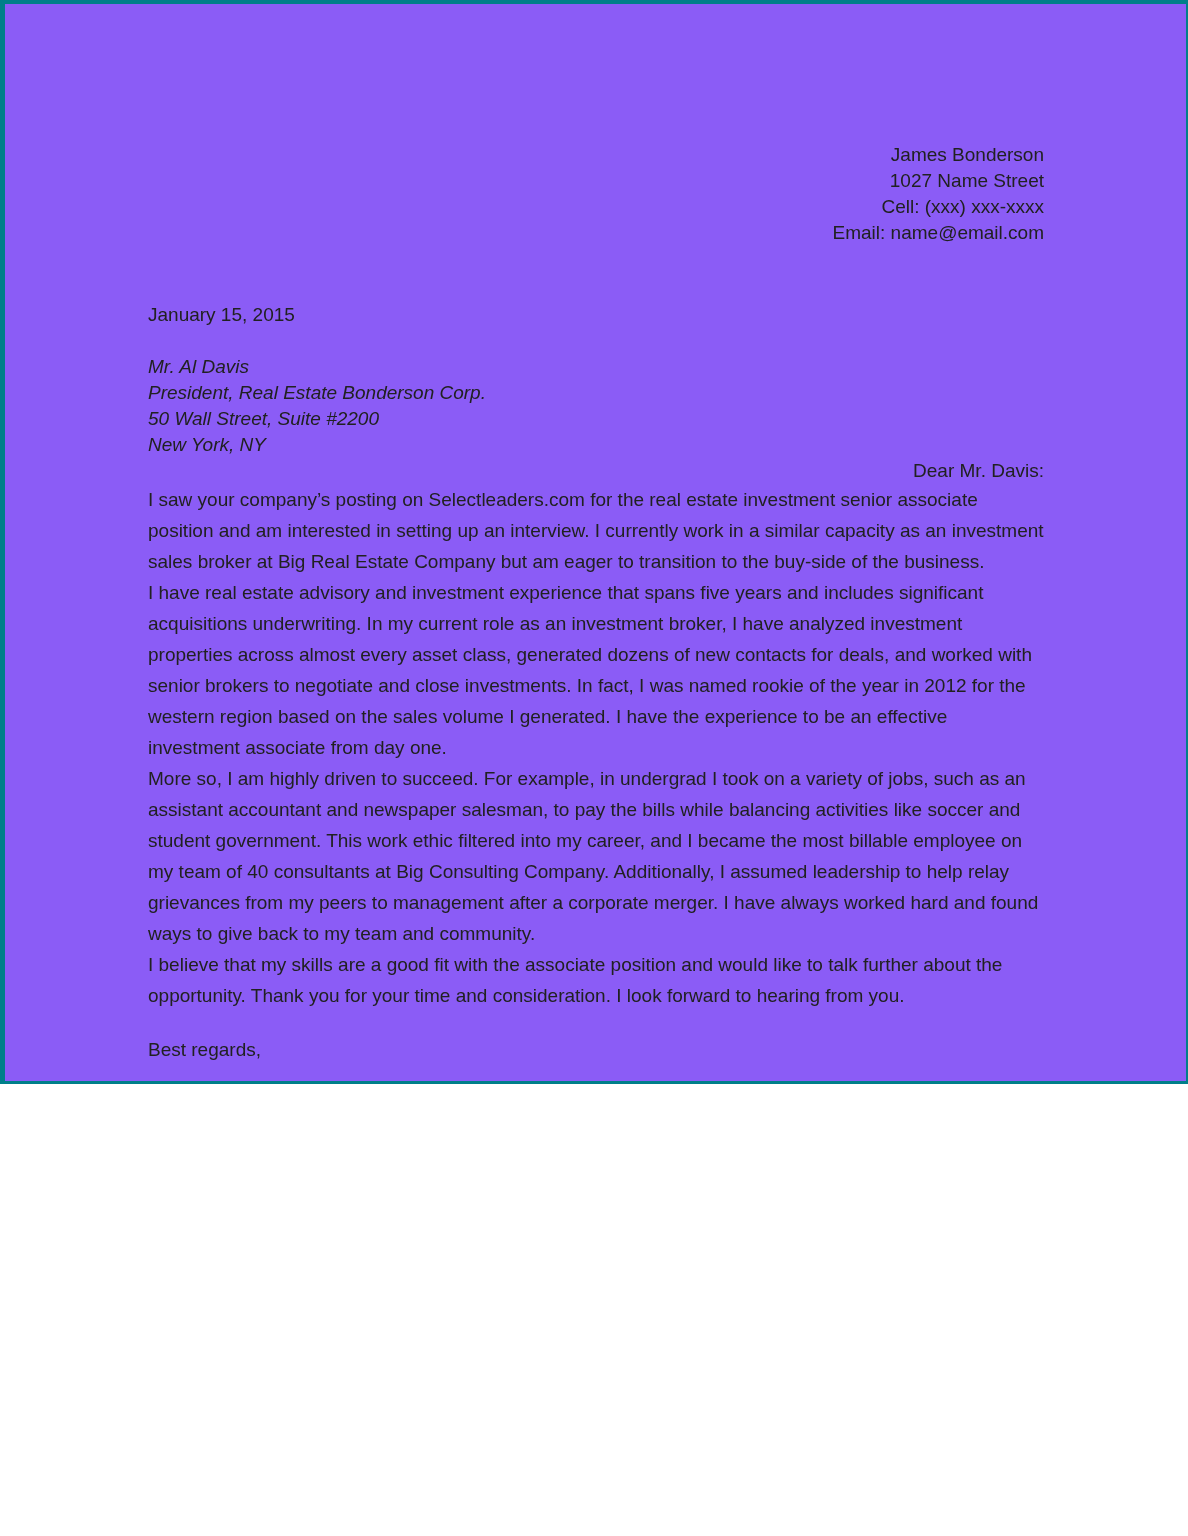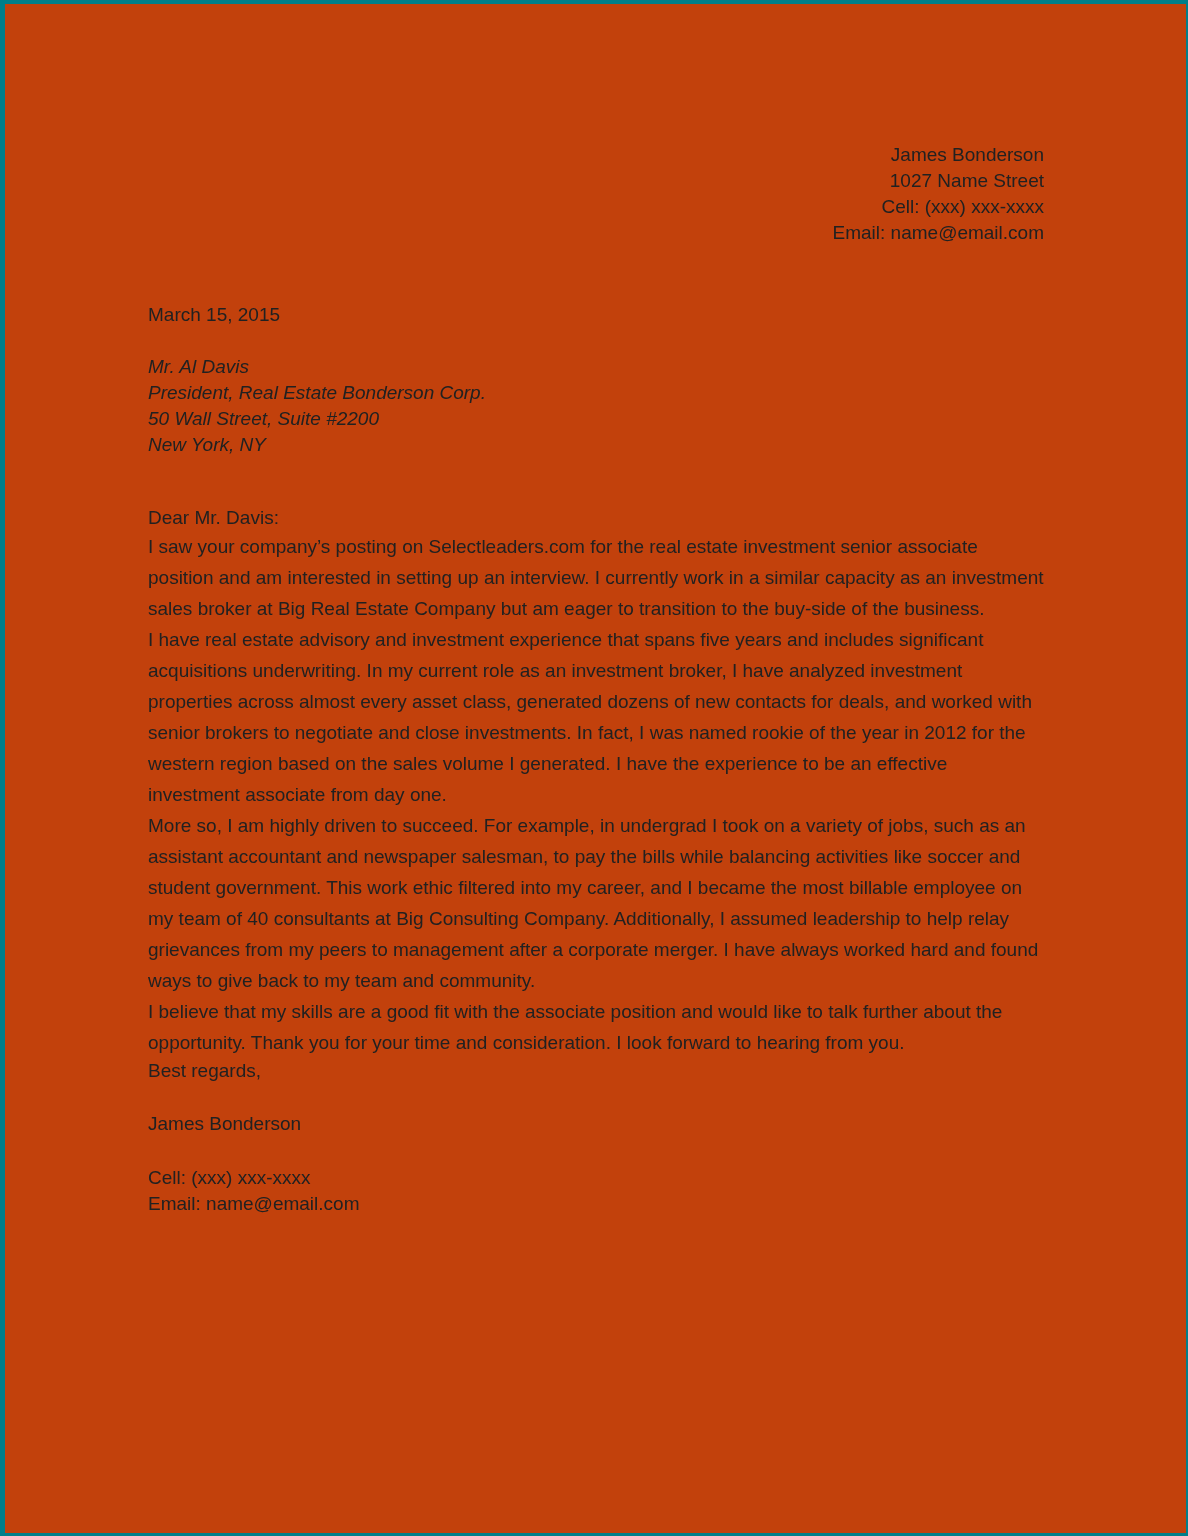--- a/index.html
+++ b/index.html
@@ -4,22 +4,22 @@
 <style>
   * { margin: 0; padding: 0; box-sizing: border-box; }
   html, body {
     width: 1188px;
     height: 1536px;
     background: #ffffff;
     font-family: "Liberation Sans", sans-serif;
   }
   .page {
     width: 1188px;
-    height: 1536px;
-    background: #c2410c;
+    height: 1084px;
+    background: #8b5cf6;
     border-style: solid;
     border-color: #007f8a;
     border-width: 4px 2px 3px 5px;
     overflow: hidden;
   }
   .letter {
     padding: 138px 142px 0 143px;
     color: #212121;
     font-size: 19px;
   }
@@ -30,28 +30,29 @@
   .date-line {
     margin-top: 56px;
     line-height: 26px;
   }
   .recipient-block {
     margin-top: 26px;
     line-height: 26px;
     font-style: italic;
   }
   .salutation {
-    margin-top: 47px;
     line-height: 26px;
+    text-align: right;
   }
   .para {
     line-height: 31px;
     text-align: left;
   }
   .valediction {
+    margin-top: 26px;
     line-height: 26px;
   }
   .signature {
     margin-top: 27px;
     line-height: 26px;
   }
   .closing-contact {
     margin-top: 28px;
     line-height: 26px;
   }
@@ -62,21 +63,21 @@
 <div class="page">
   <div class="letter">
 
     <div class="sender-block">
       <div>James Bonderson</div>
       <div>1027 Name Street</div>
       <div>Cell: (xxx) xxx-xxxx</div>
       <div>Email: name@email.com</div>
     </div>
 
-    <div class="date-line">March 15, 2015</div>
+    <div class="date-line">January 15, 2015</div>
 
     <div class="recipient-block">
       <div>Mr. Al Davis</div>
       <div>President, Real Estate Bonderson Corp.</div>
       <div>50 Wall Street, Suite #2200</div>
       <div>New York, NY</div>
     </div>
 
     <div class="salutation">Dear Mr. Davis:</div>
 

